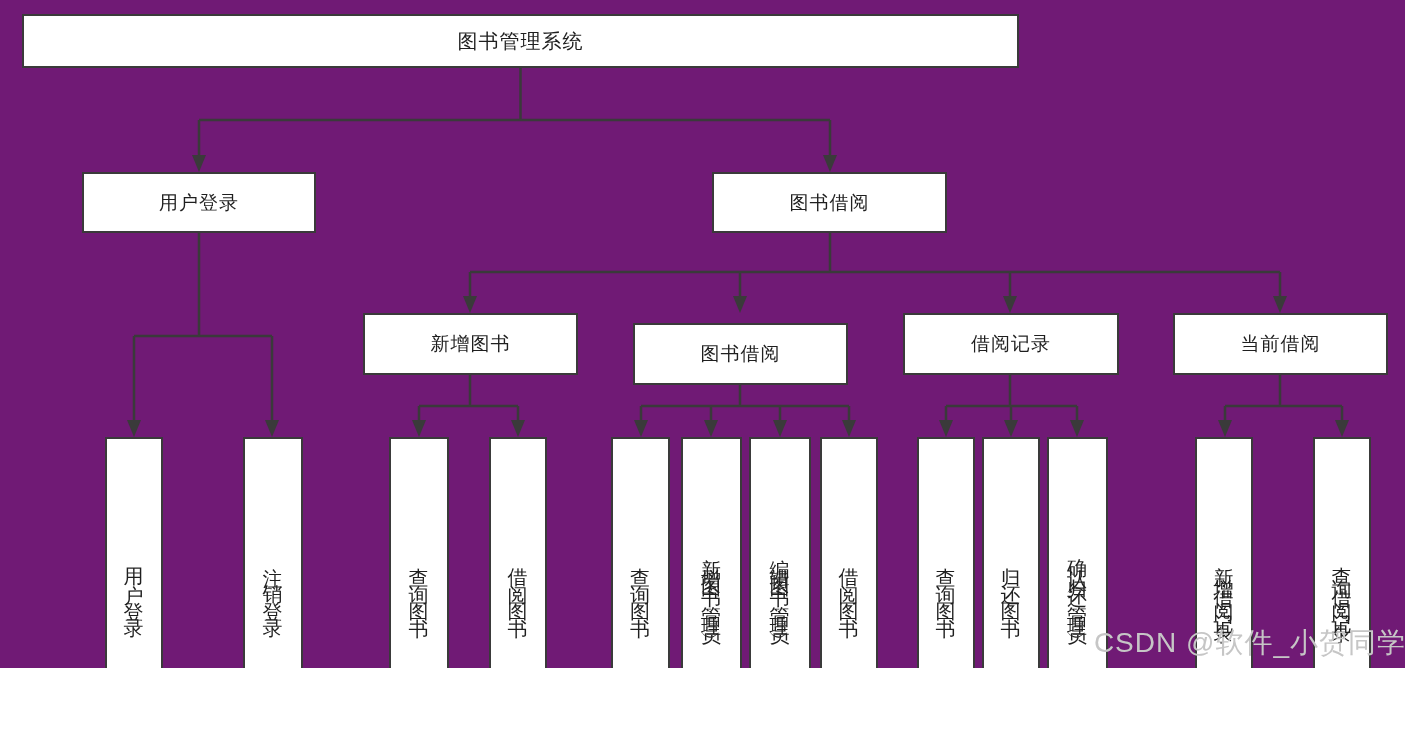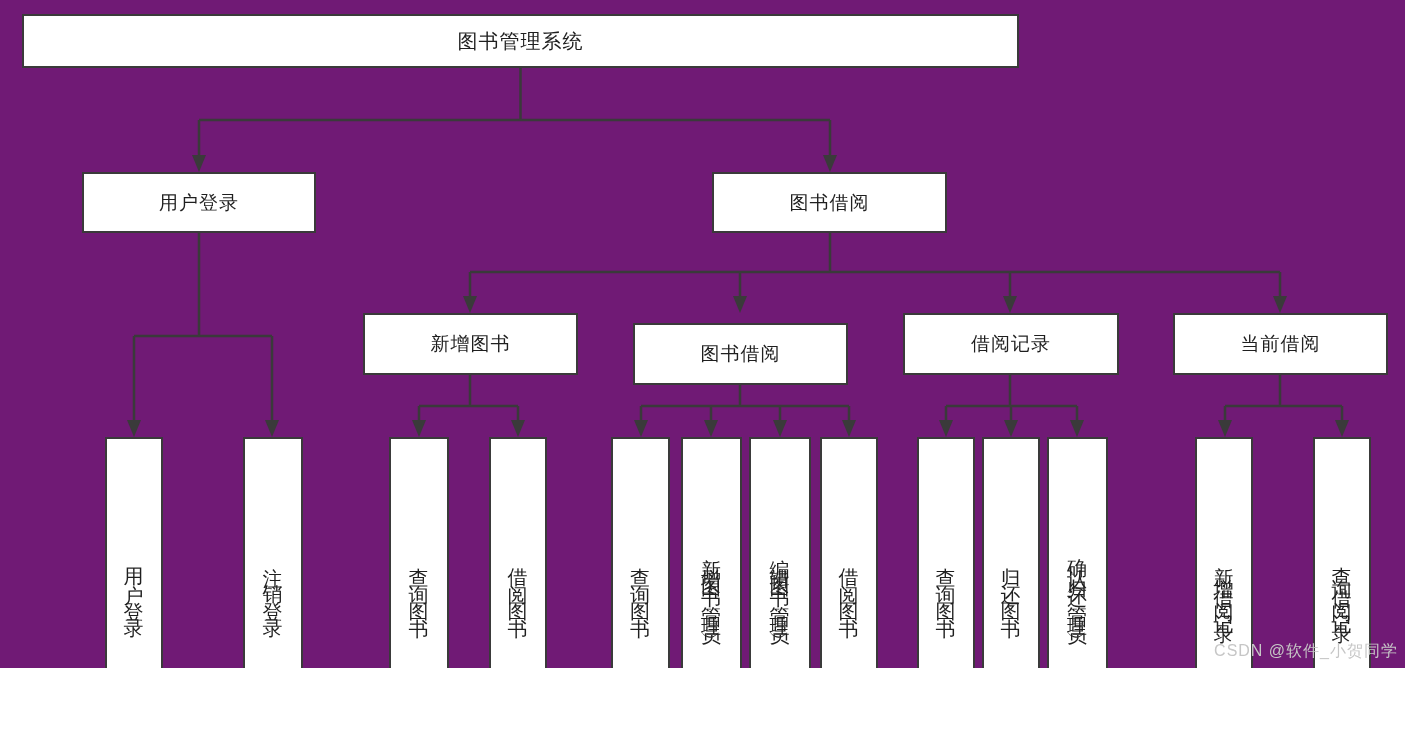--- a/index.html
+++ b/index.html
@@ -17,22 +17,22 @@
   .node.root .label{font-size:20px;letter-spacing:1px;}
   .node.h .label{font-size:19px;letter-spacing:1px;}
   .node.v .label{
     writing-mode:vertical-rl;text-orientation:mixed;
     font-size:20px;line-height:1;white-space:nowrap;
   }
   .ls4{letter-spacing:0.85em;}
   .ls6{letter-spacing:0.58em;}
   .ls9{letter-spacing:0.48em;}
   .watermark{
-    position:absolute;right:20px;bottom:6px;z-index:3;
-    font-size:16px;color:#c6c6c6;letter-spacing:1px;
+    position:absolute;right:12px;bottom:6px;z-index:3;
+    font-size:28px;color:#c6c6c6;letter-spacing:1px;
     font-family:"Liberation Sans",sans-serif;
   }
 </style>
 </head>
 <body>
 
 <div class="canvas">
 
   <svg class="connectors" width="1405" height="747" viewBox="0 0 1405 747">
     <g stroke="#3a3a3a" stroke-width="2.5" fill="none">

